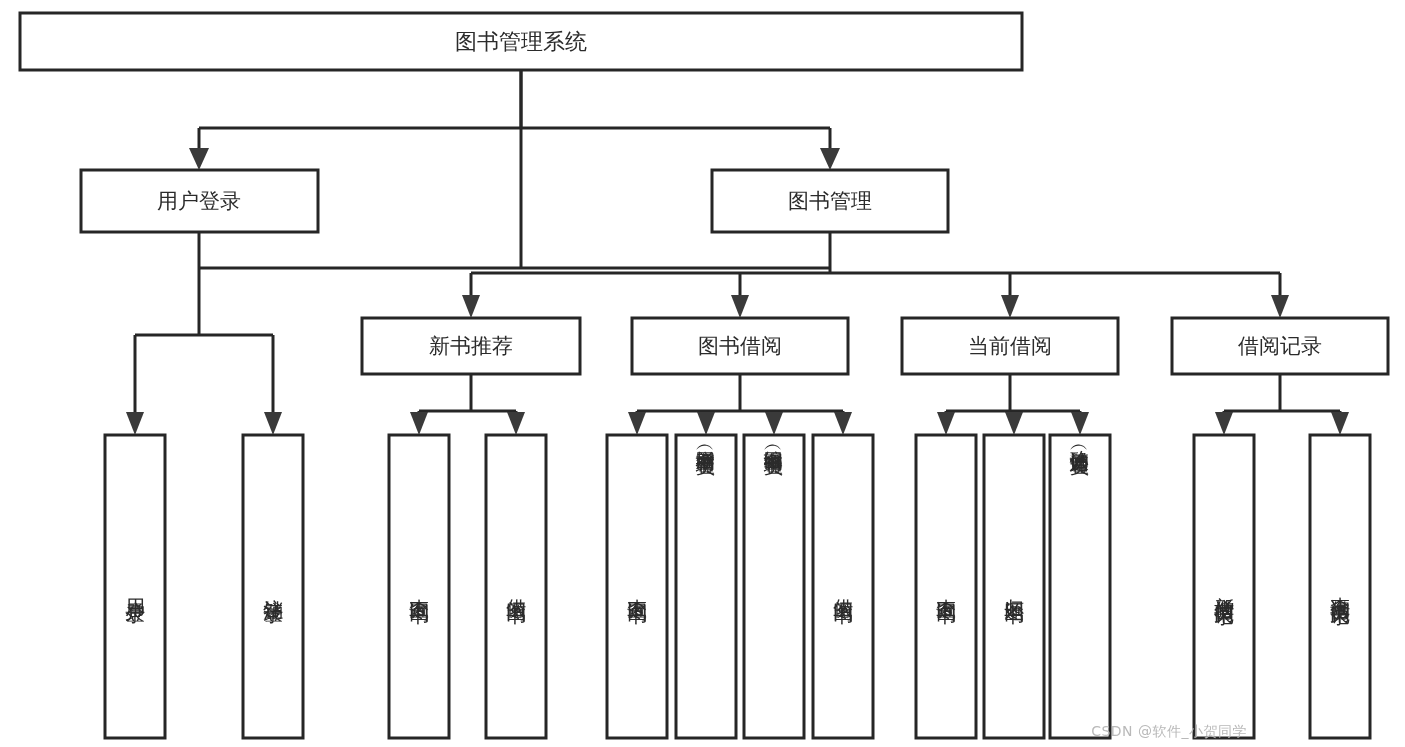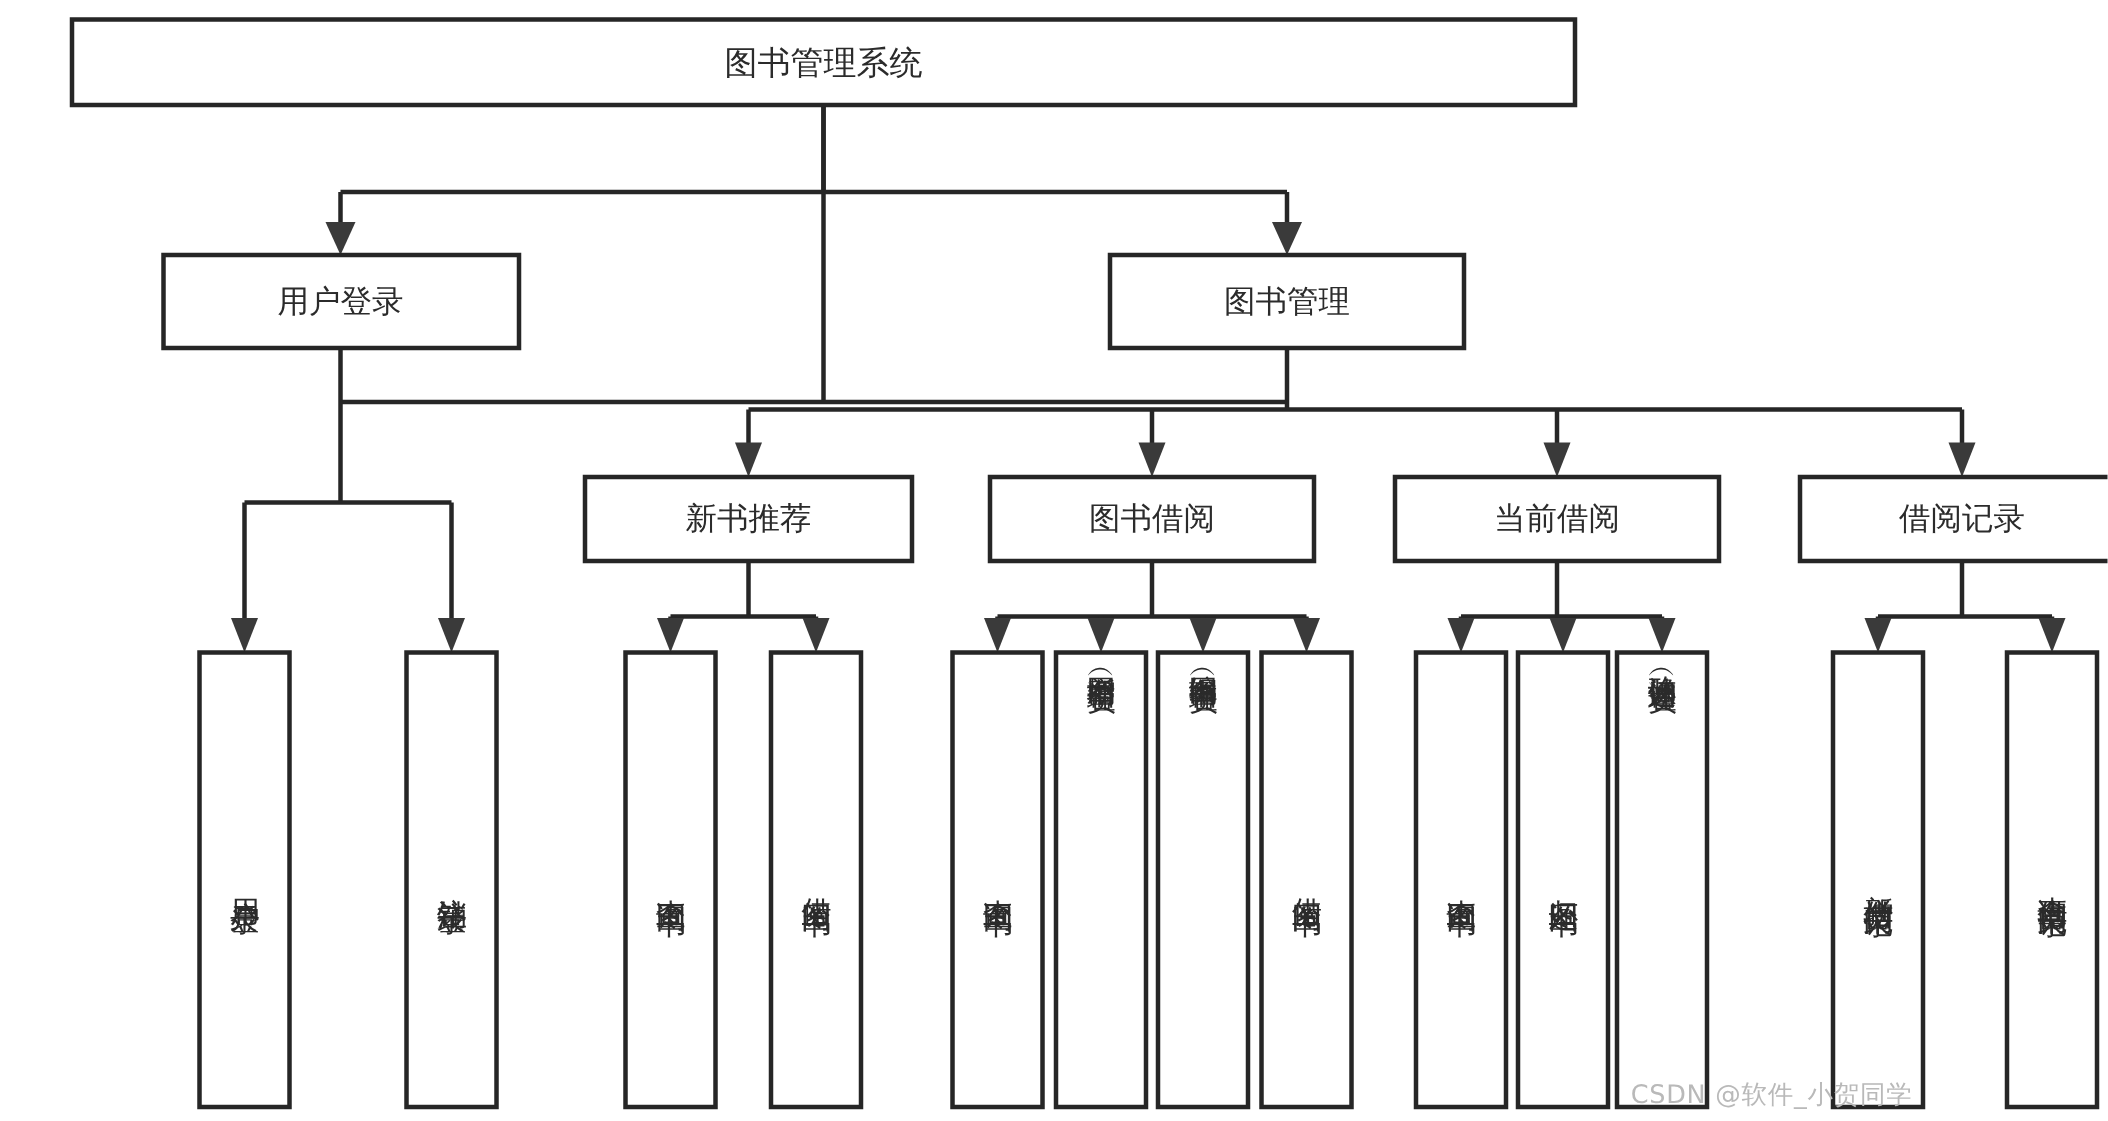--- a/index.html
+++ b/index.html
@@ -12,21 +12,20 @@
     height: 747px;
     font-family: "DejaVu Sans", "Liberation Sans", sans-serif;
     overflow: hidden;
     position: relative;
   }
   #diagram-root {
     position: relative;
     width: 1255px;
     height: 747px;
     background: #ffffff;
-    margin-left: 28px;
   }
   svg.diagram-canvas {
     position: absolute;
     left: 0;
     top: 0;
     width: 1405px;
     height: 747px;
   }
   .node-box {
     fill: #ffffff;
@@ -72,21 +71,21 @@
     letter-spacing: 2px;
     color: #2b2b2b;
     white-space: nowrap;
     text-align: center;
   }
   .watermark {
     position: absolute;
     right: 8px;
     bottom: 6px;
     font-family: "DejaVu Sans", "Liberation Sans", sans-serif;
-    font-size: 17px;
+    font-size: 14px;
     color: #b9b9b9;
     letter-spacing: 0.5px;
     pointer-events: none;
     white-space: nowrap;
   }
 </style>
 </head>
 <body>
 
 <div id="diagram-root">

